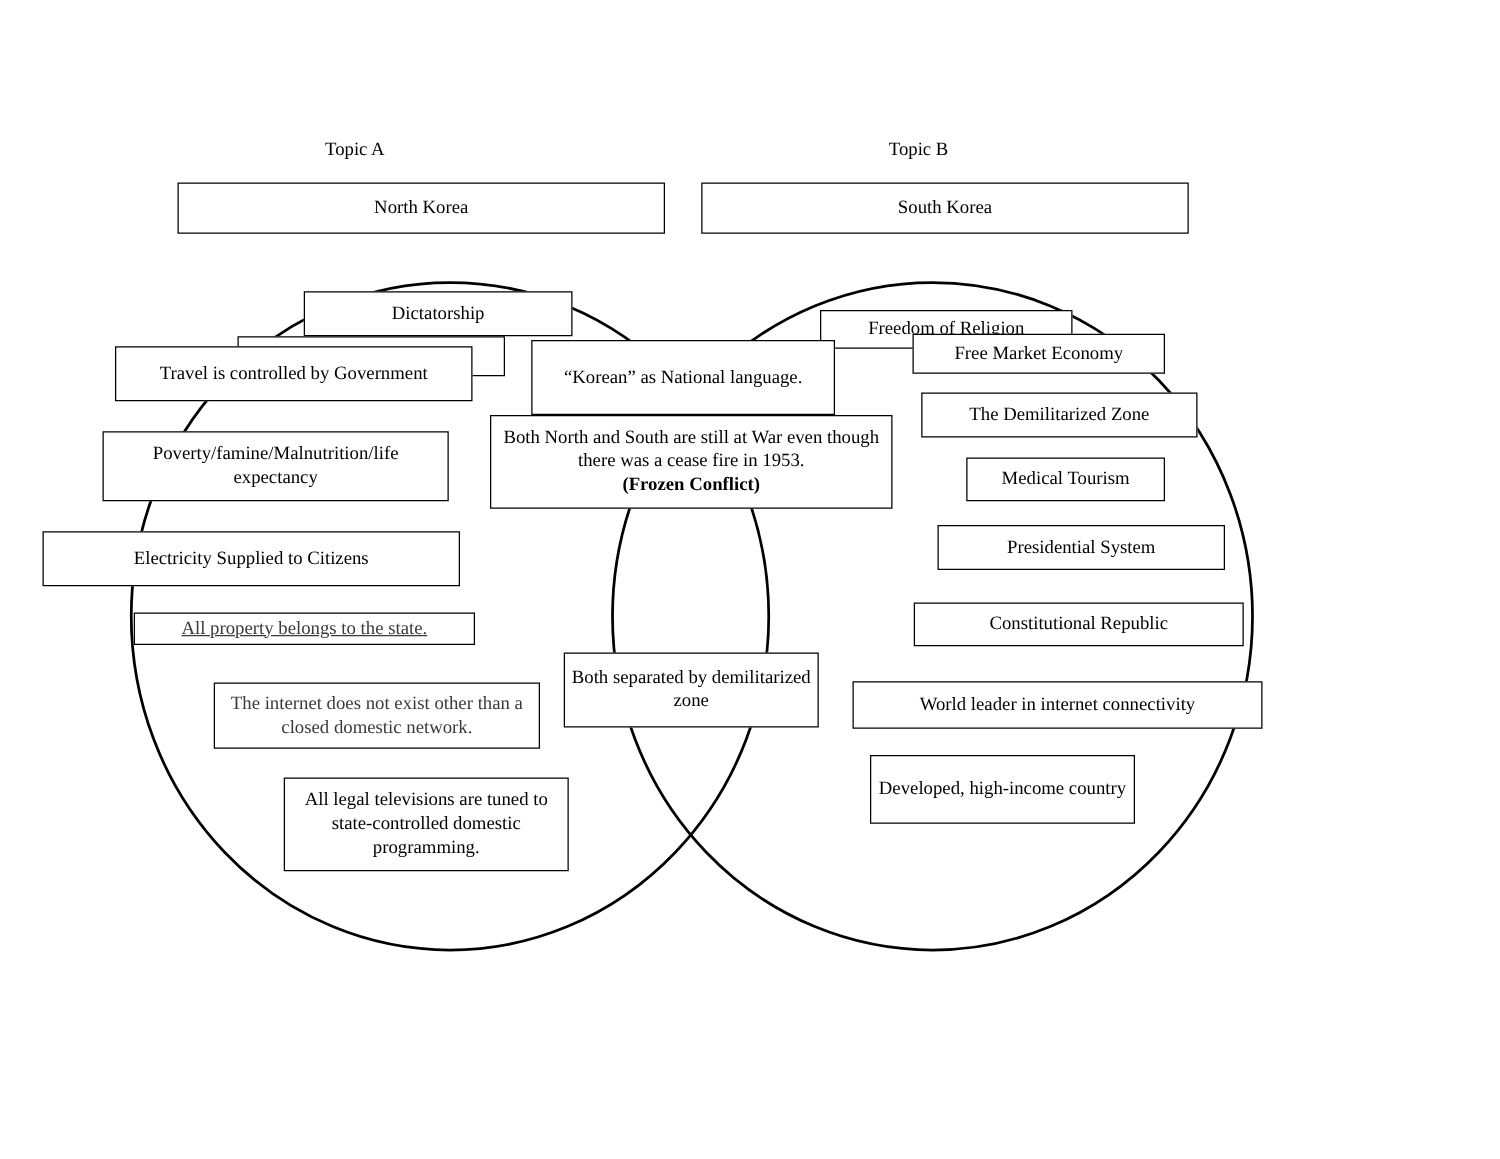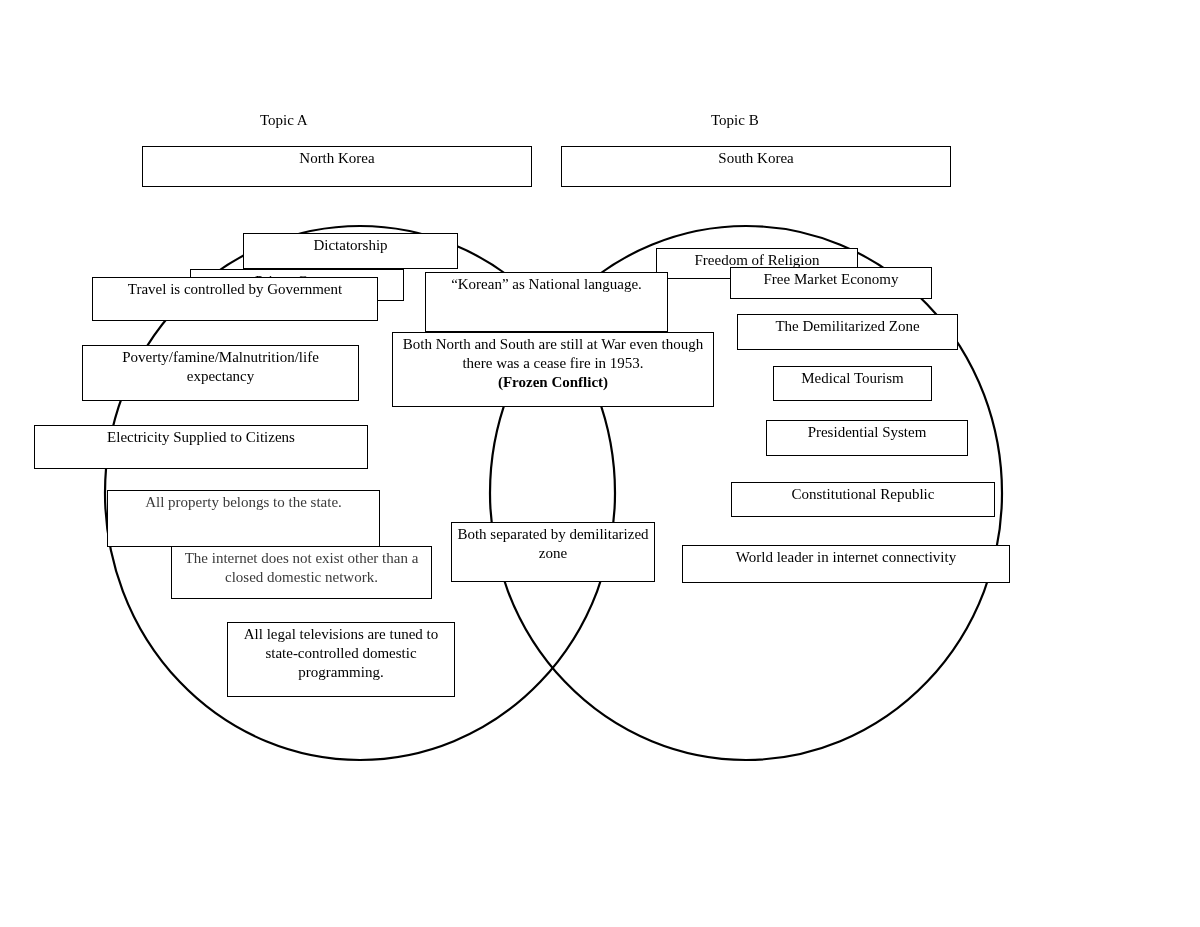--- a/index.html
+++ b/index.html
@@ -30,20 +30,21 @@
     line-height: 17px;
     color: #000;
     white-space: nowrap;
   }
   .node {
     position: absolute;
     box-sizing: border-box;
     background: #ffffff;
     border: 1.6px solid #000000;
     display: flex;
+    align-items: center;
     justify-content: center;
     text-align: center;
     font-size: 15px;
     line-height: 19px;
     padding: 2px 5px;
   }
   .node span {
     display: block;
     width: 100%;
   }
@@ -84,21 +85,21 @@
   </div>
 
   <div class="node" style="left:82px; top:345px; width:277px; height:56px; z-index:9;">
     <span>Poverty/famine/Malnutrition/life expectancy</span>
   </div>
 
   <div class="node" style="left:34px; top:425px; width:334px; height:44px; z-index:9;">
     <span>Electricity Supplied to Citizens</span>
   </div>
 
-  <div class="node muted" style="left:107px; top:490px; width:273px; height:57px; z-index:9;">
+  <div class="node muted" style="left:107px; top:490px; width:273px; height:26px; z-index:9;text-decoration:underline;">
     <span>All property belongs to the state.</span>
   </div>
 
   <div class="node muted" style="left:171px; top:546px; width:261px; height:53px; z-index:9;">
     <span>The internet does not exist other than a closed domestic network.</span>
   </div>
 
   <div class="node" style="left:227px; top:622px; width:228px; height:75px; z-index:9;">
     <span>All legal televisions are tuned to state-controlled domestic programming.</span>
   </div>
@@ -128,26 +129,29 @@
   </div>
 
   <div class="node" style="left:730px; top:267px; width:202px; height:32px; z-index:12;">
     <span>Free Market Economy</span>
   </div>
 
   <div class="node" style="left:773px; top:366px; width:159px; height:35px; z-index:9;">
     <span>Medical Tourism</span>
   </div>
 
-  <div class="node" style="left:766px; top:420px; width:202px; height:36px; z-index:9;">
+  <div class="node" style="left:750px; top:420px; width:230px; height:36px; z-index:9;">
     <span>Presidential System</span>
   </div>
 
   <div class="node" style="left:731px; top:482px; width:264px; height:35px; z-index:9;">
     <span>Constitutional Republic</span>
   </div>
 
   <div class="node" style="left:682px; top:545px; width:328px; height:38px; z-index:9;">
     <span>World leader in internet connectivity</span>
   </div>
 
+  <div class="node" style="left:696px; top:604px; width:212px; height:55px; z-index:9;">
+    <span>Developed, high-income country</span>
+  </div>
 
 </div>
 
 </body></html>

